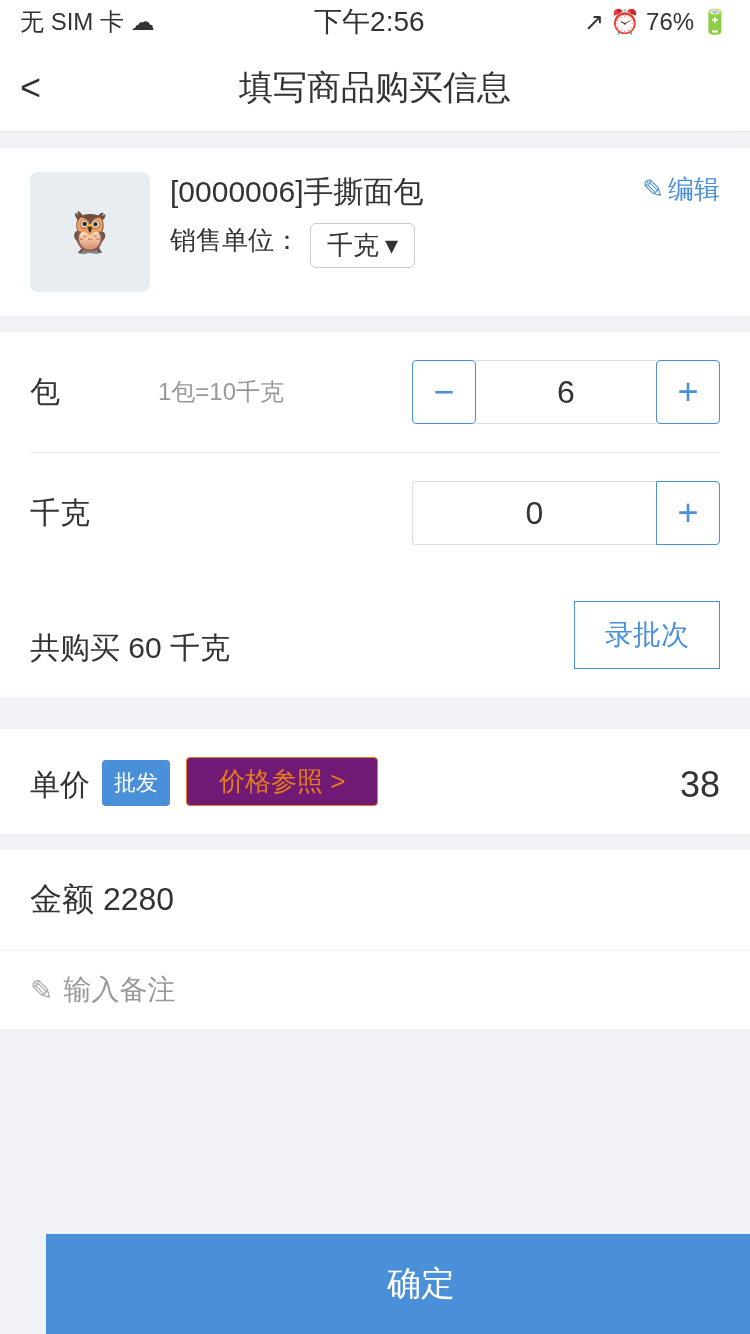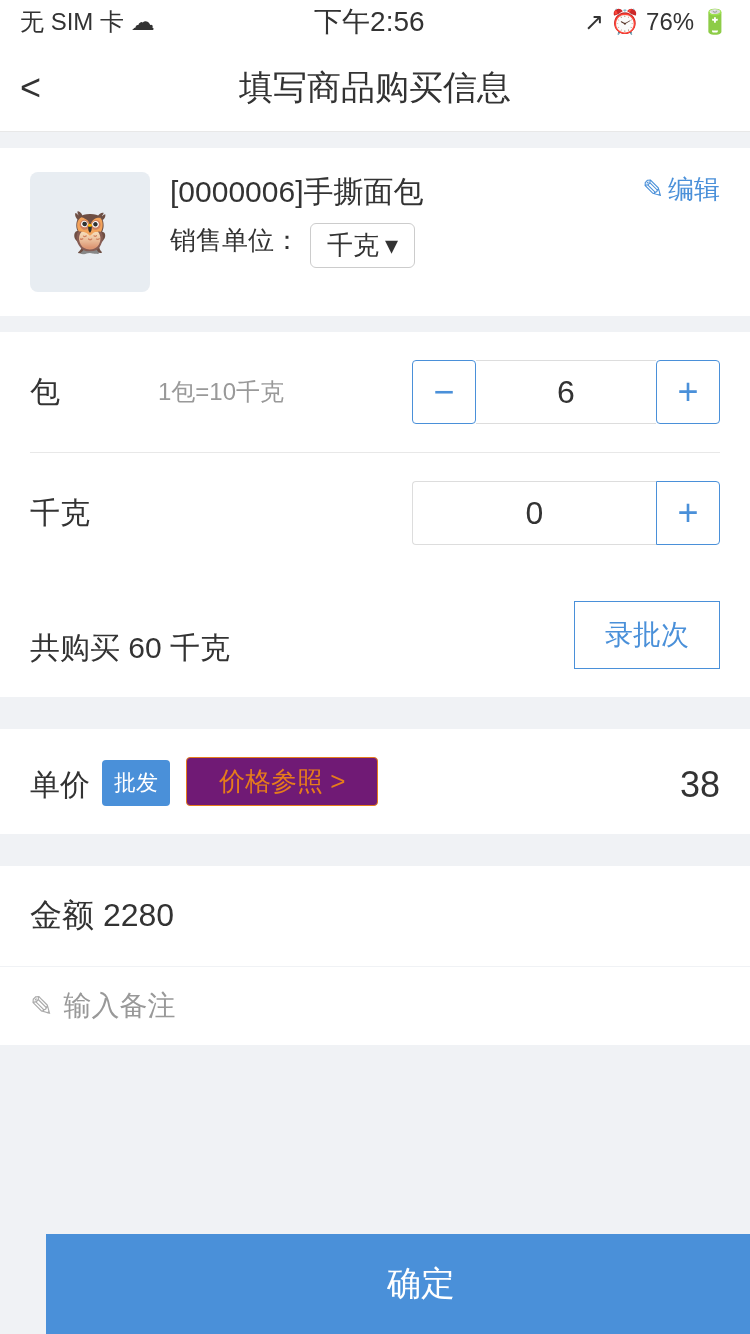--- a/index.html
+++ b/index.html
@@ -354,21 +354,21 @@
 
   <div class="section-divider"></div>
 
   <div class="price-section">
     <span class="price-label">单价</span>
     <span class="price-tag">批发</span>
     <button class="price-ref-btn">价格参照 &gt;</button>
     <span class="price-value">38</span>
   </div>
 
-  <div style="background:#1d4ed8; margin-top:16px; border-top: 16px solid #f0f2f5;">
+  <div style="background:#1d4ed8; margin-top:0; border-top: 16px solid #f0f2f5;">
     <div class="amount-row">
       <span>金额</span>
       <span class="amount-value"> <span>2280</span></span>
     </div>
     <div class="note-row">
       <span class="pencil-icon">✎</span>
       <span>输入备注</span>
     </div>
   </div>
 

